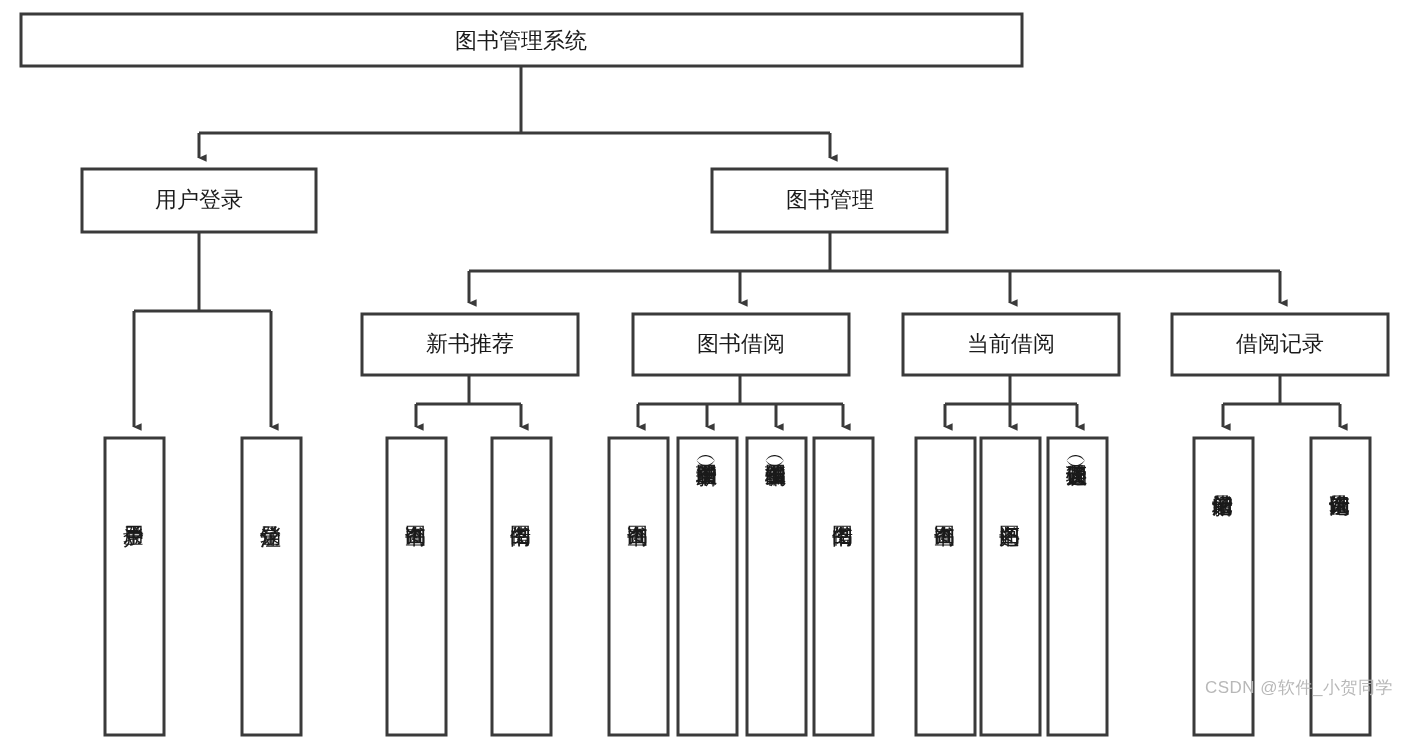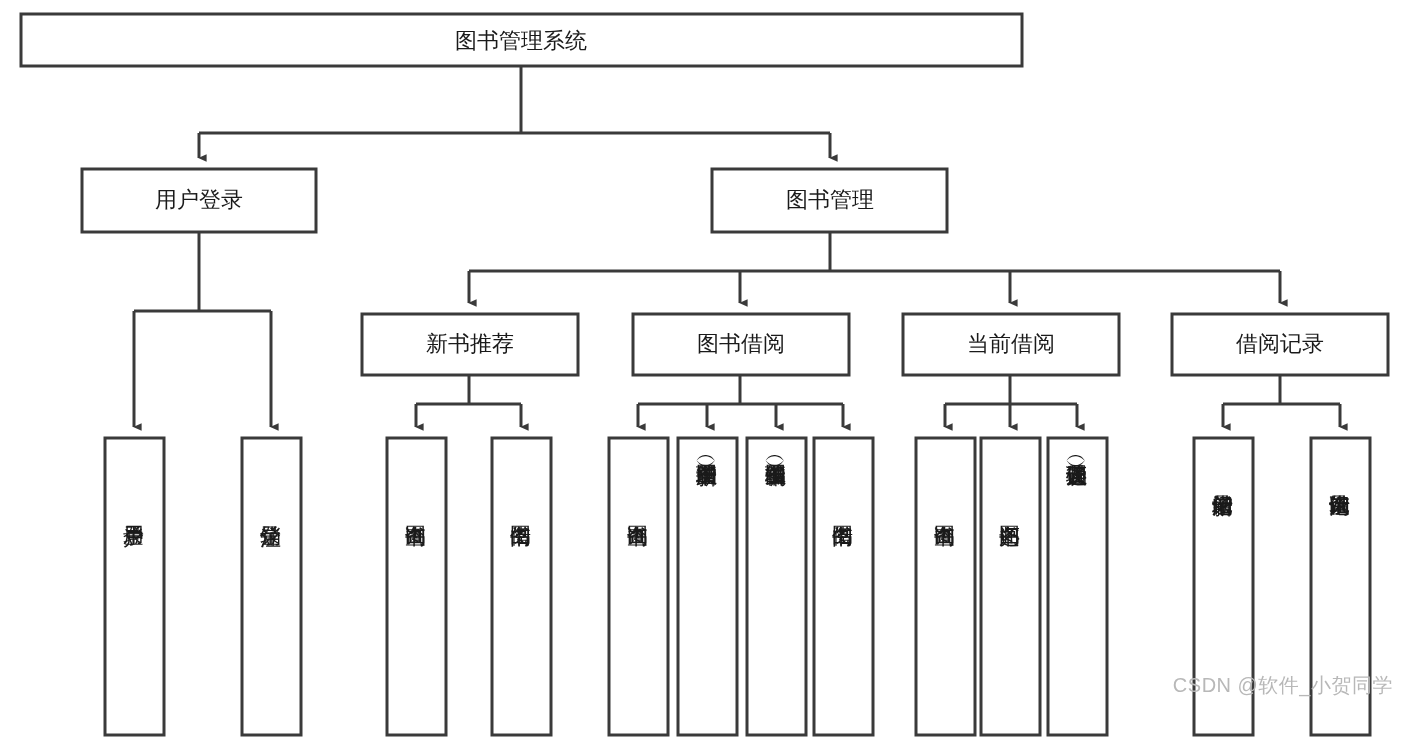--- a/index.html
+++ b/index.html
@@ -48,21 +48,21 @@
     fill: #1a1a1a;
     writing-mode: vertical-rl;
     text-orientation: upright;
     text-anchor: middle;
   }
   .watermark-text {
     position: absolute;
     right: 12px;
     bottom: 6px;
     font-family: "Liberation Sans", "DejaVu Sans", sans-serif;
-    font-size: 20px;
+    font-size: 17px;
     color: #b8b8b8;
     white-space: nowrap;
     letter-spacing: 0.5px;
   }
 </style>
 </head>
 <body>
 
 <div id="diagram-root">
 

